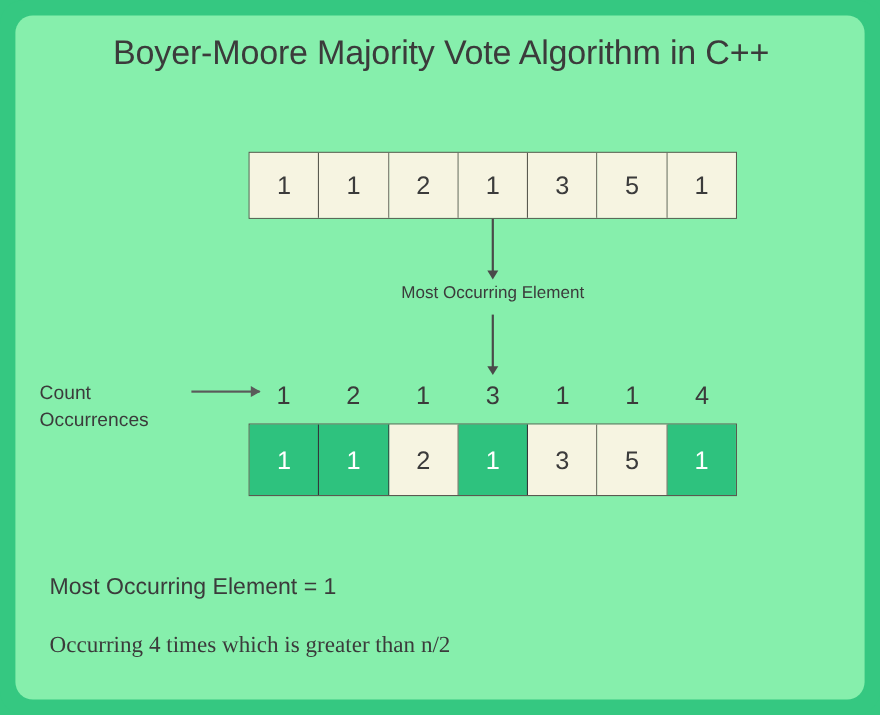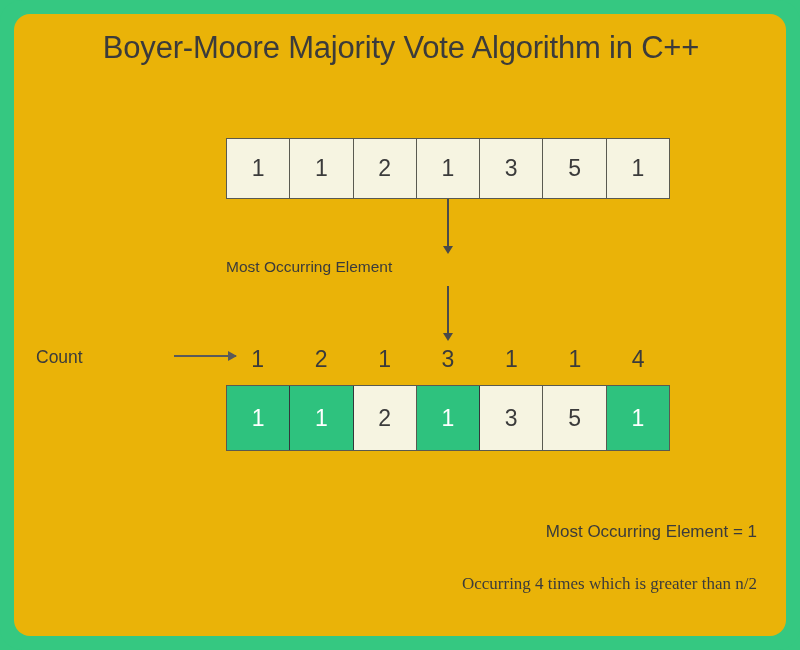--- a/index.html
+++ b/index.html
@@ -21,21 +21,21 @@
     background: #35c881;
     border-radius: 22px;
     box-sizing: border-box;
   }
   .card {
     position: absolute;
     left: 14px;
     top: 14px;
     width: 772px;
     height: 622px;
-    background: #eab308;
+    background: #86efac;
     border-radius: 16px;
     box-sizing: border-box;
   }
 
   
   .title {
     position: absolute;
     left: 31px;
     top: 16px;
     width: 712px;
@@ -103,20 +103,21 @@
     border-right: 5px solid transparent;
     border-top: 8px solid #4a4a4a;
   }
 
   
   .mid-caption {
     position: absolute;
     left: 212px;
     top: 244px;
     width: 444px;
+    text-align: center;
     font-size: 15.5px;
     color: #3b3b3b;
   }
 
   
   .count-label {
     position: absolute;
     left: 22px;
     top: 331px;
     width: 152px;
@@ -160,22 +161,22 @@
     justify-content: center;
     font-size: 23px;
     color: #3b3b3b;
   }
 
   
   .footer {
     position: absolute;
     left: 31px;
     width: 712px;
-    text-align: right;
-    font-size: 17px;
+    text-align: left;
+    font-size: 21px;
     color: #3b3b3b;
   }
   #footer-1 { top: 508px; }
   #footer-2 { top: 560px; font-family: Liberation Serif, serif; }
 </style>
 </head>
 <body>
 
 <div class="frame">
   <div class="card">
@@ -193,20 +194,21 @@
       </div>
 
     <div class="varrow" id="varrow-1"></div>
 
     <div class="mid-caption">Most Occurring Element</div>
 
     <div class="varrow" id="varrow-2"></div>
 
     <div class="count-label">
       <div>Count</div>
+      <div>Occurrences</div>
     </div>
     <div class="count-arrow"></div>
 
     <div id="counts-row">
         <div class="count-num">1</div>
         <div class="count-num">2</div>
         <div class="count-num">1</div>
         <div class="count-num">3</div>
         <div class="count-num">1</div>
         <div class="count-num">1</div>

